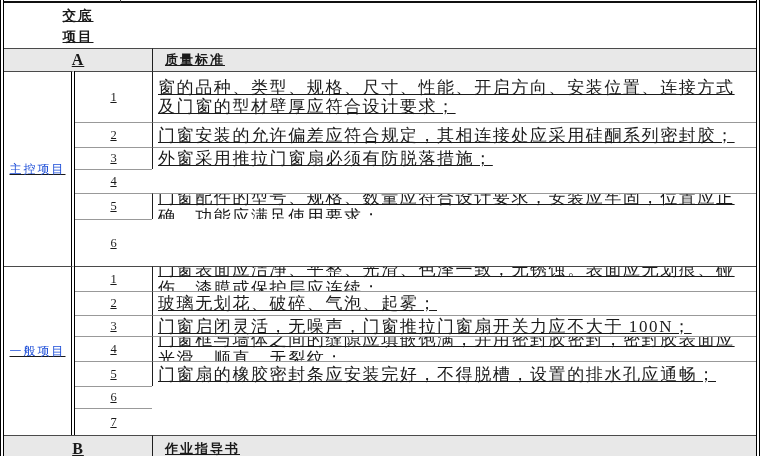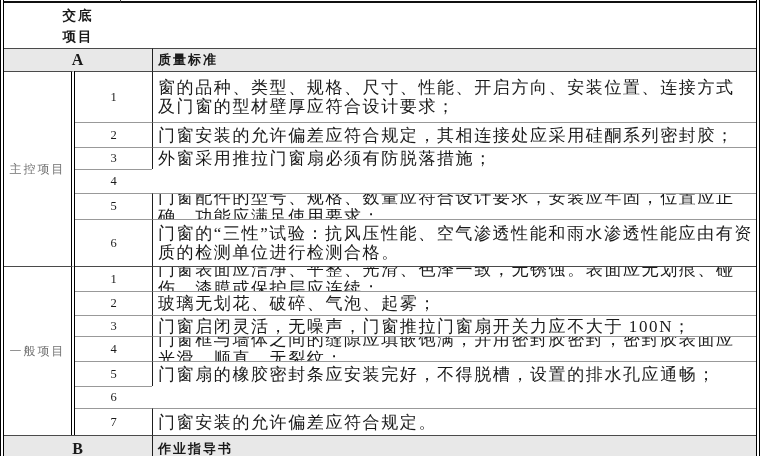--- a/index.html
+++ b/index.html
@@ -1,40 +1,40 @@
 <!DOCTYPE html>
 <html><head>
 <meta charset="utf-8">
 <style>
   * { margin:0; padding:0; box-sizing:border-box; }
   html,body { background:#fff; }
   .page{
     position:relative; width:760px; height:456px; overflow:hidden;
     background:#fff; color:#1a1a1a;
     font-family:"Liberation Serif","DejaVu Serif",serif;
-    border-left:4px double #000; border-right:4px double #000;
+    border-left:4px double #000; border-right:4px double #000;text-decoration:underline;
   }
   .sliver{ height:3px; position:relative; border-bottom:2px solid #101010; background:#fff;}
   .sliver .tick{ position:absolute; left:116px; top:0; width:1px; height:3px; background:#333;}
   .tbl{
     display:grid; width:752px;
     grid-template-columns:71px 77px 604px;
     grid-template-rows:45px 23px 51px 25px 22px 24px 26px 47px 25px 24px 21px 25px 25px 22px 27px 26px;
   }
   .cell{ display:flex; align-items:center; min-width:0; }
   .center{ justify-content:center; text-align:center; }
   .vline{ border-left:1px solid #1f1f1f; }
   .ht{ border-top:1px solid #999; }
   .hts{ border-top:1px solid #4a4a4a; }
   .band{ background:#e8e8e8; }
   .hdr{ font-weight:bold; font-size:13.5px; letter-spacing:2px; }
   .hdr .twoline{ line-height:21px; text-align:center; width:100%; }
   .code{ font-size:16px; font-weight:bold; letter-spacing:1px; }
-  .sect-title{ font-weight:bold; font-size:13px; letter-spacing:2px; padding-left:5px;text-align:right; }
-  .label-cell{ border-right:4px double #000; color:#737373; font-size:12px; letter-spacing:2px;
+  .sect-title{ font-weight:bold; font-size:13px; letter-spacing:2px; padding-left:12px;text-align:right; }
+  .label-cell{ border-right:4px double #000; color:#1d4ed8; font-size:12px; letter-spacing:2px;
                justify-content:center; text-align:center; }
   .num{ font-size:12.5px; justify-content:center; }
   .content{ font-size:17px; letter-spacing:1.6px; line-height:19px; padding:1px 3px 1px 5px;
             overflow:hidden; }
 </style>
 </head>
 <body>
 
 <div class="page">
   <div class="sliver">
@@ -63,21 +63,20 @@
 
     <div class="cell num ht" style="grid-area:5/2/6/3">3</div>
     <div class="cell content vline ht" style="grid-area:5/3/6/4">外窗采用推拉门窗扇必须有防脱落措施；</div>
 
     <div class="cell num ht" style="grid-area:6/2/7/3">4</div>
 
     <div class="cell num ht" style="grid-area:7/2/8/3">5</div>
     <div class="cell content vline ht" style="grid-area:7/3/8/4">门窗配件的型号、规格、数量应符合设计要求，安装应牢固，位置应正确，功能应满足使用要求；</div>
 
     <div class="cell num ht" style="grid-area:8/2/9/3">6</div>
-    <div class="cell content vline ht" style="grid-area:8/3/9/4">门窗的“三性”试验：抗风压性能、空气渗透性能和雨水渗透性能应由有资质的检测单位进行检测合格。</div>
 
     <div class="cell label-cell hts" style="grid-area:9/1/16/2">一般项目</div>
 
     <div class="cell num hts" style="grid-area:9/2/10/3">1</div>
     <div class="cell content vline hts" style="grid-area:9/3/10/4">门窗表面应洁净、平整、光滑、色泽一致，无锈蚀。表面应无划痕、碰伤。漆膜或保护层应连续；</div>
 
     <div class="cell num ht" style="grid-area:10/2/11/3">2</div>
     <div class="cell content vline ht" style="grid-area:10/3/11/4">玻璃无划花、破碎、气泡、起雾；</div>
 
     <div class="cell num ht" style="grid-area:11/2/12/3">3</div>
@@ -85,19 +84,18 @@
 
     <div class="cell num ht" style="grid-area:12/2/13/3">4</div>
     <div class="cell content vline ht" style="grid-area:12/3/13/4">门窗框与墙体之间的缝隙应填嵌饱满，并用密封胶密封，密封胶表面应光滑、顺直、无裂纹；</div>
 
     <div class="cell num ht" style="grid-area:13/2/14/3">5</div>
     <div class="cell content vline ht" style="grid-area:13/3/14/4">门窗扇的橡胶密封条应安装完好，不得脱槽，设置的排水孔应通畅；</div>
 
     <div class="cell num ht" style="grid-area:14/2/15/3">6</div>
 
     <div class="cell num ht" style="grid-area:15/2/16/3">7</div>
-    <div class="cell content vline ht" style="grid-area:15/3/16/4">门窗安装的允许偏差应符合规定。</div>
 
     <div class="cell center band code hts" style="grid-area:16/1/17/3">B</div>
     <div class="cell band sect-title vline hts" style="grid-area:16/3/17/4">作业指导书</div>
 
   </div>
 </div>
 
 </body></html>

